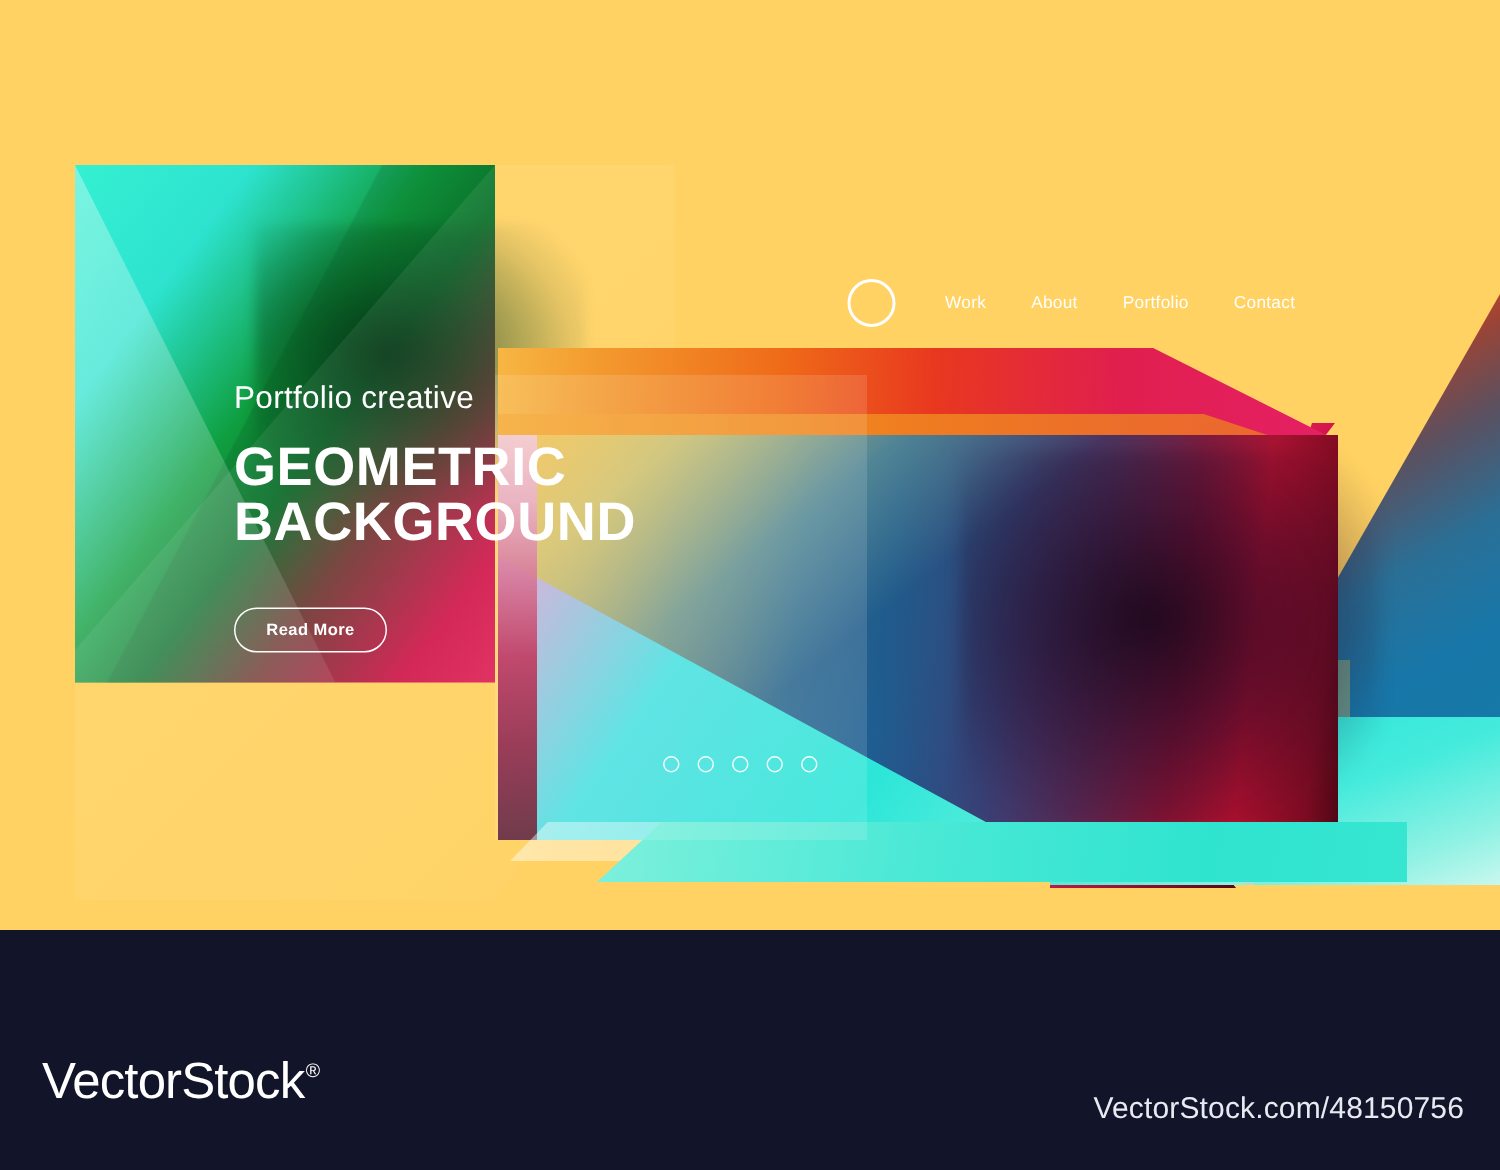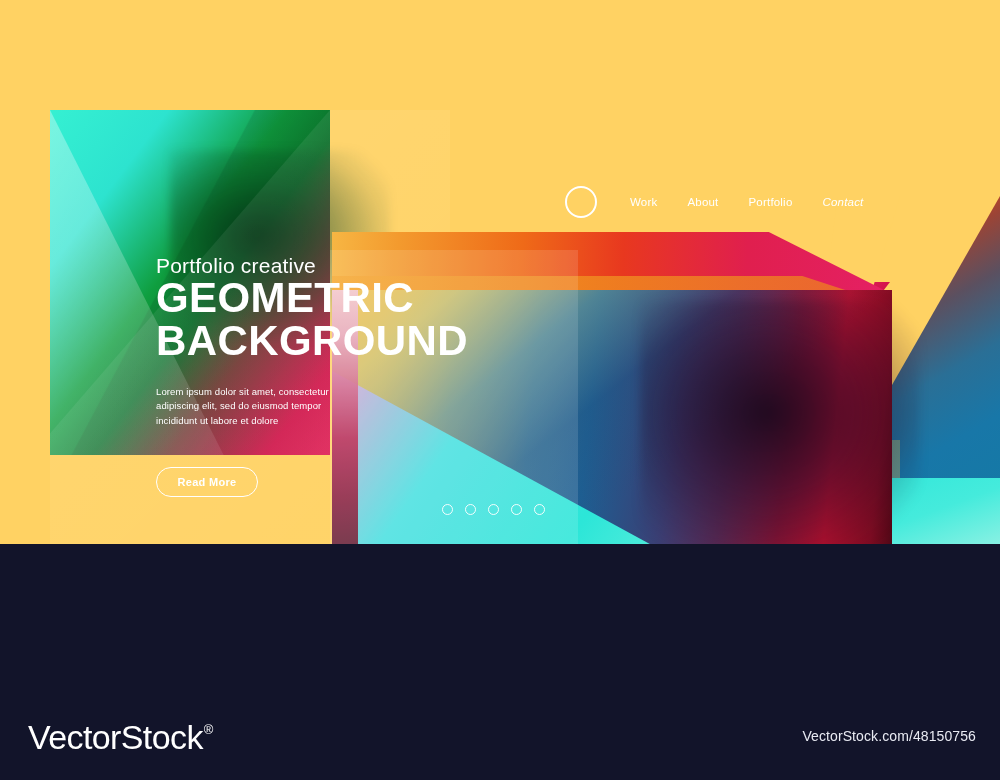--- a/index.html
+++ b/index.html
@@ -6,21 +6,21 @@
   html, body {
     width:1000px; height:780px;
     font-family:"Liberation Sans", sans-serif;
     background:#12142a;
     overflow:hidden;
   }
   #stage { position:relative; width:1000px; height:780px; }
 
   
   #hero {
-    position:absolute; left:0; top:0; width:1000px; height:544px;
+    position:absolute; left:0; top:0; width:1000px; height:620px;
     background:#ffd263; overflow:hidden;
   }
 
   .shape { position:absolute; }
 
   
   #sq-topleft {
     left:50px; top:110px; width:280px; height:345px;
     background:
       linear-gradient(118deg, rgba(0,0,0,0) 44%, rgba(0,0,0,0.10) 44.4%, rgba(0,0,0,0.06) 100%),
@@ -189,30 +189,30 @@
     display:flex; align-items:center; gap:0;
   }
   #nav-logo {
     width:32px; height:32px; border:2px solid #fff; border-radius:50%;
   }
   #nav-links { display:flex; align-items:center; margin-left:33px; }
   #nav-links > div {
     color:#ffffff; font-size:11.5px; letter-spacing:.2px;
     margin-right:30px; white-space:nowrap; cursor:pointer;
   }
-  #nav-links > div:last-child { margin-right:0;font-style:italic; }
+  #nav-links > div:last-child { margin-right:0; }
 
   #copy { position:absolute; left:156px; top:254px; width:400px; }
   #eyebrow {
     color:#ffffff; font-size:21px; font-weight:400; letter-spacing:.2px;
     line-height:1.1;
   }
   #headline {
-    color:#ffffff; font-size:42px; font-weight:bold; line-height:1.02;
-    letter-spacing:.4px; white-space:pre-line;
+    color:#ffffff; font-size:36px; font-weight:bold; line-height:1.02;
+    letter-spacing:.4px; margin-top:16px; white-space:pre-line;
   }
   #sub {
     color:#ffffff; font-size:9.5px; line-height:1.55; margin-top:22px;
     width:195px; white-space:pre-line; letter-spacing:.1px;
   }
   #cta {
     margin-top:38px; display:inline-flex; align-items:center;
     justify-content:center; width:102px; height:30px;
     border:1.6px solid #fff; border-radius:15px;
     color:#fff; font-size:11px; font-weight:bold; letter-spacing:.3px;
@@ -227,30 +227,30 @@
     width:11px; height:11px; border-radius:50%;
     border:1.4px solid rgba(255,255,255,.92); cursor:pointer;
   }
 
   
   #footer {
     position:absolute; left:0; top:692px; width:1000px; height:88px;
     background:#12142a;
   }
   #wm-logo {
-    position:absolute; left:28px; top:26px;
+    position:absolute; left:28px; top:10px;
     color:#fff; font-size:34px; letter-spacing:-.6px;
     display:flex; align-items:flex-start;
   }
   #wm-thin { font-weight:300; }
   #wm-bold { font-weight:normal; }
   #wm-reg { font-size:13px; margin-top:4px; margin-left:1px; font-weight:300; }
   #wm-url {
     position:absolute; right:24px; top:36px;
-    color:#e8eaf2; font-size:14px; letter-spacing:.1px;
+    color:#e8eaf2; font-size:20px; letter-spacing:.1px;
   }
 </style>
 </head>
 <body>
 
 <div id="stage">
 
   <div id="hero">
 
     <div class="shape" id="sq-topleft"></div>
@@ -287,23 +287,20 @@
         <div>About</div>
         <div>Portfolio</div>
         <div>Contact</div>
       </div>
     </div>
 
     <div id="copy">
       <div id="eyebrow">Portfolio creative</div>
       <div id="headline">GEOMETRIC
 BACKGROUND</div>
-      <div id="sub">Lorem ipsum dolor sit amet, consectetur
-adipiscing elit, sed do eiusmod tempor
-incididunt ut labore et dolore</div>
       <div id="cta">Read More</div>
     </div>
 
     <div id="dots">
       <div class="dot"></div>
       <div class="dot"></div>
       <div class="dot"></div>
       <div class="dot"></div>
       <div class="dot"></div>
     </div>

